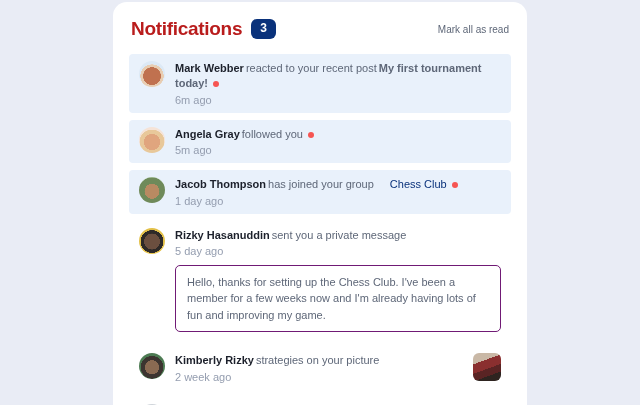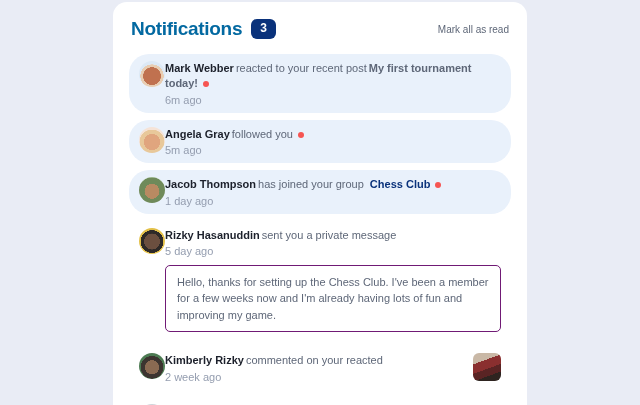--- a/index.html
+++ b/index.html
@@ -13,49 +13,49 @@
   .card {
     width:414px;
     min-height:401px;
     margin:2px auto 0;
     background:#ffffff;
     border-radius:14px;
     padding:12px 16px 6px;
   }
   
   .header { display:flex; align-items:center; margin:4px 0 14px; padding:0 2px; }
-  .title { font-size:19px; font-weight:800; color:#0369a1; letter-spacing:-0.3px; }
+  .title { font-size:19px; font-weight:800; color:#b91c1c; letter-spacing:-0.3px; }
   .badge {
     background:#0a327b; color:#ffffff;
     font-size:12px; font-weight:700;
     border-radius:6px; padding:2px 9px 3px;
     margin-left:9px; line-height:1.2;
     cursor:pointer;
   }
   .mark-all { margin-left:auto; font-size:10px; color:#5e6778; cursor:pointer; }
   
   .row {
-    display:flex; align-items:flex-start; gap:0;
-    padding:7px 10px; border-radius:20px; margin-bottom:7px;
+    display:flex; align-items:flex-start; gap:10px;
+    padding:7px 10px; border-radius:4px; margin-bottom:7px;
   }
   .row.unread { background:#e9f1fb; }
   .avatar {
     width:26px; height:26px; border-radius:50%; flex-shrink:0;
   }
   .av0 { background:radial-gradient(circle at 50% 58%, #c0714f 0 44%, #e8cdb2 45% 58%, #dce9f6 59%); }
   .av1 { background:radial-gradient(circle at 50% 58%, #e0a57e 0 40%, #e8c89a 41% 62%, #f5e3d7 63%); }
   .av2 { background:radial-gradient(circle at 50% 55%, #b98a62 0 38%, #6f8a5a 39% 70%, #9ab58a 71%); }
   .av3 { background:radial-gradient(circle at 50% 52%, #6b4f3f 0 42%, #2e2a28 43% 60%, #e3c048 61%); }
   .av4 { background:radial-gradient(circle at 50% 55%, #8a6a52 0 36%, #3c3430 37% 58%, #4c7a52 59%); }
   .av5 { background:radial-gradient(circle at 50% 55%, #5b4334 0 42%, #8a6a52 43% 56%, #cfd4da 57%); }
   .content { flex:1; min-width:0; }
   .line { font-size:11px; line-height:1.4; color:#5e6778; }
   .name { font-weight:700; color:#1c202b; margin-right:2px; cursor:pointer; }
   .target-post { font-weight:700; color:#5e6778; margin-left:2px; cursor:pointer; }
-  .target-group { font-weight:700; color:#0a327b; margin-left:6px; cursor:pointer; }
+  .target-group { font-weight:400; color:#0a327b; margin-left:16px; cursor:pointer; }
   .dot {
     display:inline-block; width:6px; height:6px;
     background:#f65552; border-radius:50%;
     margin-left:5px; vertical-align:middle;
   }
   .time { color:#949daf; margin-top:2px; font-size:11px; }
   .message-box {
     border:1px solid #701a75; border-radius:5px;
     padding:8px 11px; margin-top:8px;
     color:#5e6778; font-size:11px; line-height:1.5;
@@ -108,21 +108,21 @@
     <div class="content">
       <div class="line"><span class="name">Rizky Hasanuddin</span><span>sent you a private message</span></div>
       <div class="time">5 day ago</div>
       <div class="message-box">Hello, thanks for setting up the Chess Club. I've been a member for a few weeks now and I'm already having lots of fun and improving my game.</div>
     </div>
   </div>
 
   <div class="row">
     <div class="avatar av4"></div>
     <div class="content">
-      <div class="line"><span class="name">Kimberly Rizky</span><span>commented on your reacted</span></div>
+      <div class="line"><span class="name">Kimberly Rizky</span><span>strategies on your picture</span></div>
       <div class="time">2 week ago</div>
     </div>
     <div class="pic-thumb"></div>
   </div>
 
   <div class="row">
     <div class="avatar av5"></div>
     <div class="content">
       <div class="line"><span class="name">Nathan Peterson</span><span>reacted to your recent post</span><span class="target-post">5 end-game strategies to increase your win rate</span></div>
 

